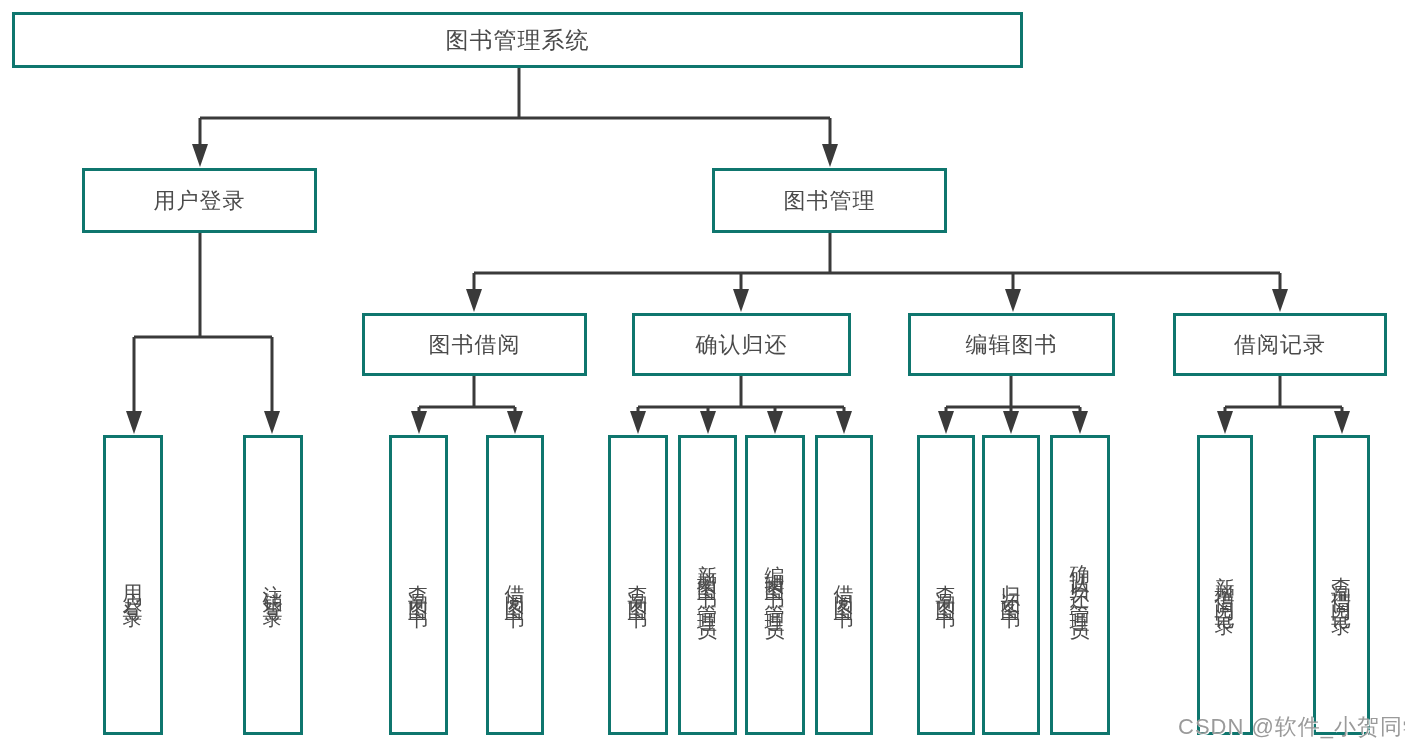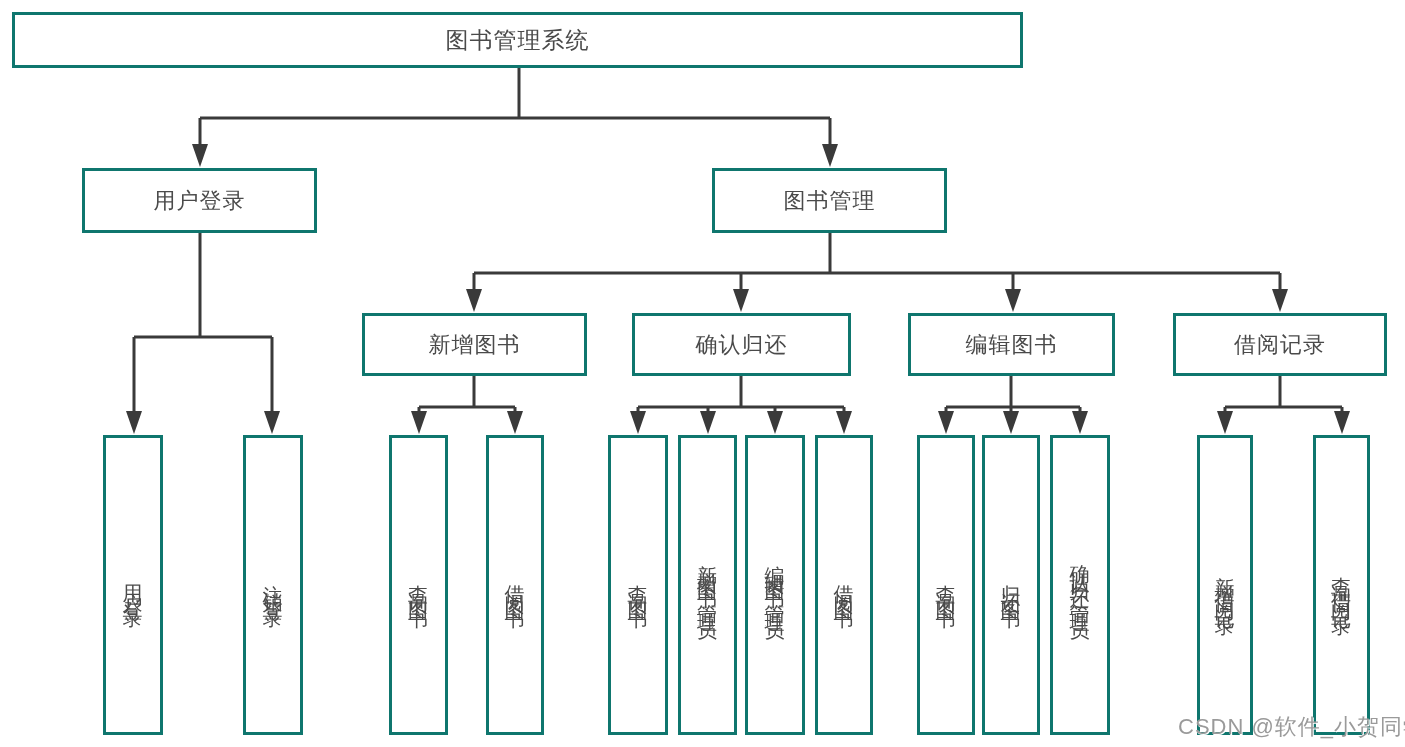--- a/index.html
+++ b/index.html
@@ -95,21 +95,21 @@
   </div>
 
   <div class="node h-node" style="left:82px;top:168px;width:235px;height:65px;">
     <span class="lbl">用户登录</span>
   </div>
   <div class="node h-node" style="left:712px;top:168px;width:235px;height:65px;">
     <span class="lbl">图书管理</span>
   </div>
 
   <div class="node h-node" style="left:362px;top:313px;width:225px;height:63px;">
-    <span class="lbl">新增图书</span>
+    <span class="lbl">图书借阅</span>
   </div>
   <div class="node h-node" style="left:632px;top:313px;width:219px;height:63px;">
     <span class="lbl">确认归还</span>
   </div>
   <div class="node h-node" style="left:908px;top:313px;width:207px;height:63px;">
     <span class="lbl">编辑图书</span>
   </div>
   <div class="node h-node" style="left:1173px;top:313px;width:214px;height:63px;">
     <span class="lbl">借阅记录</span>
   </div>

